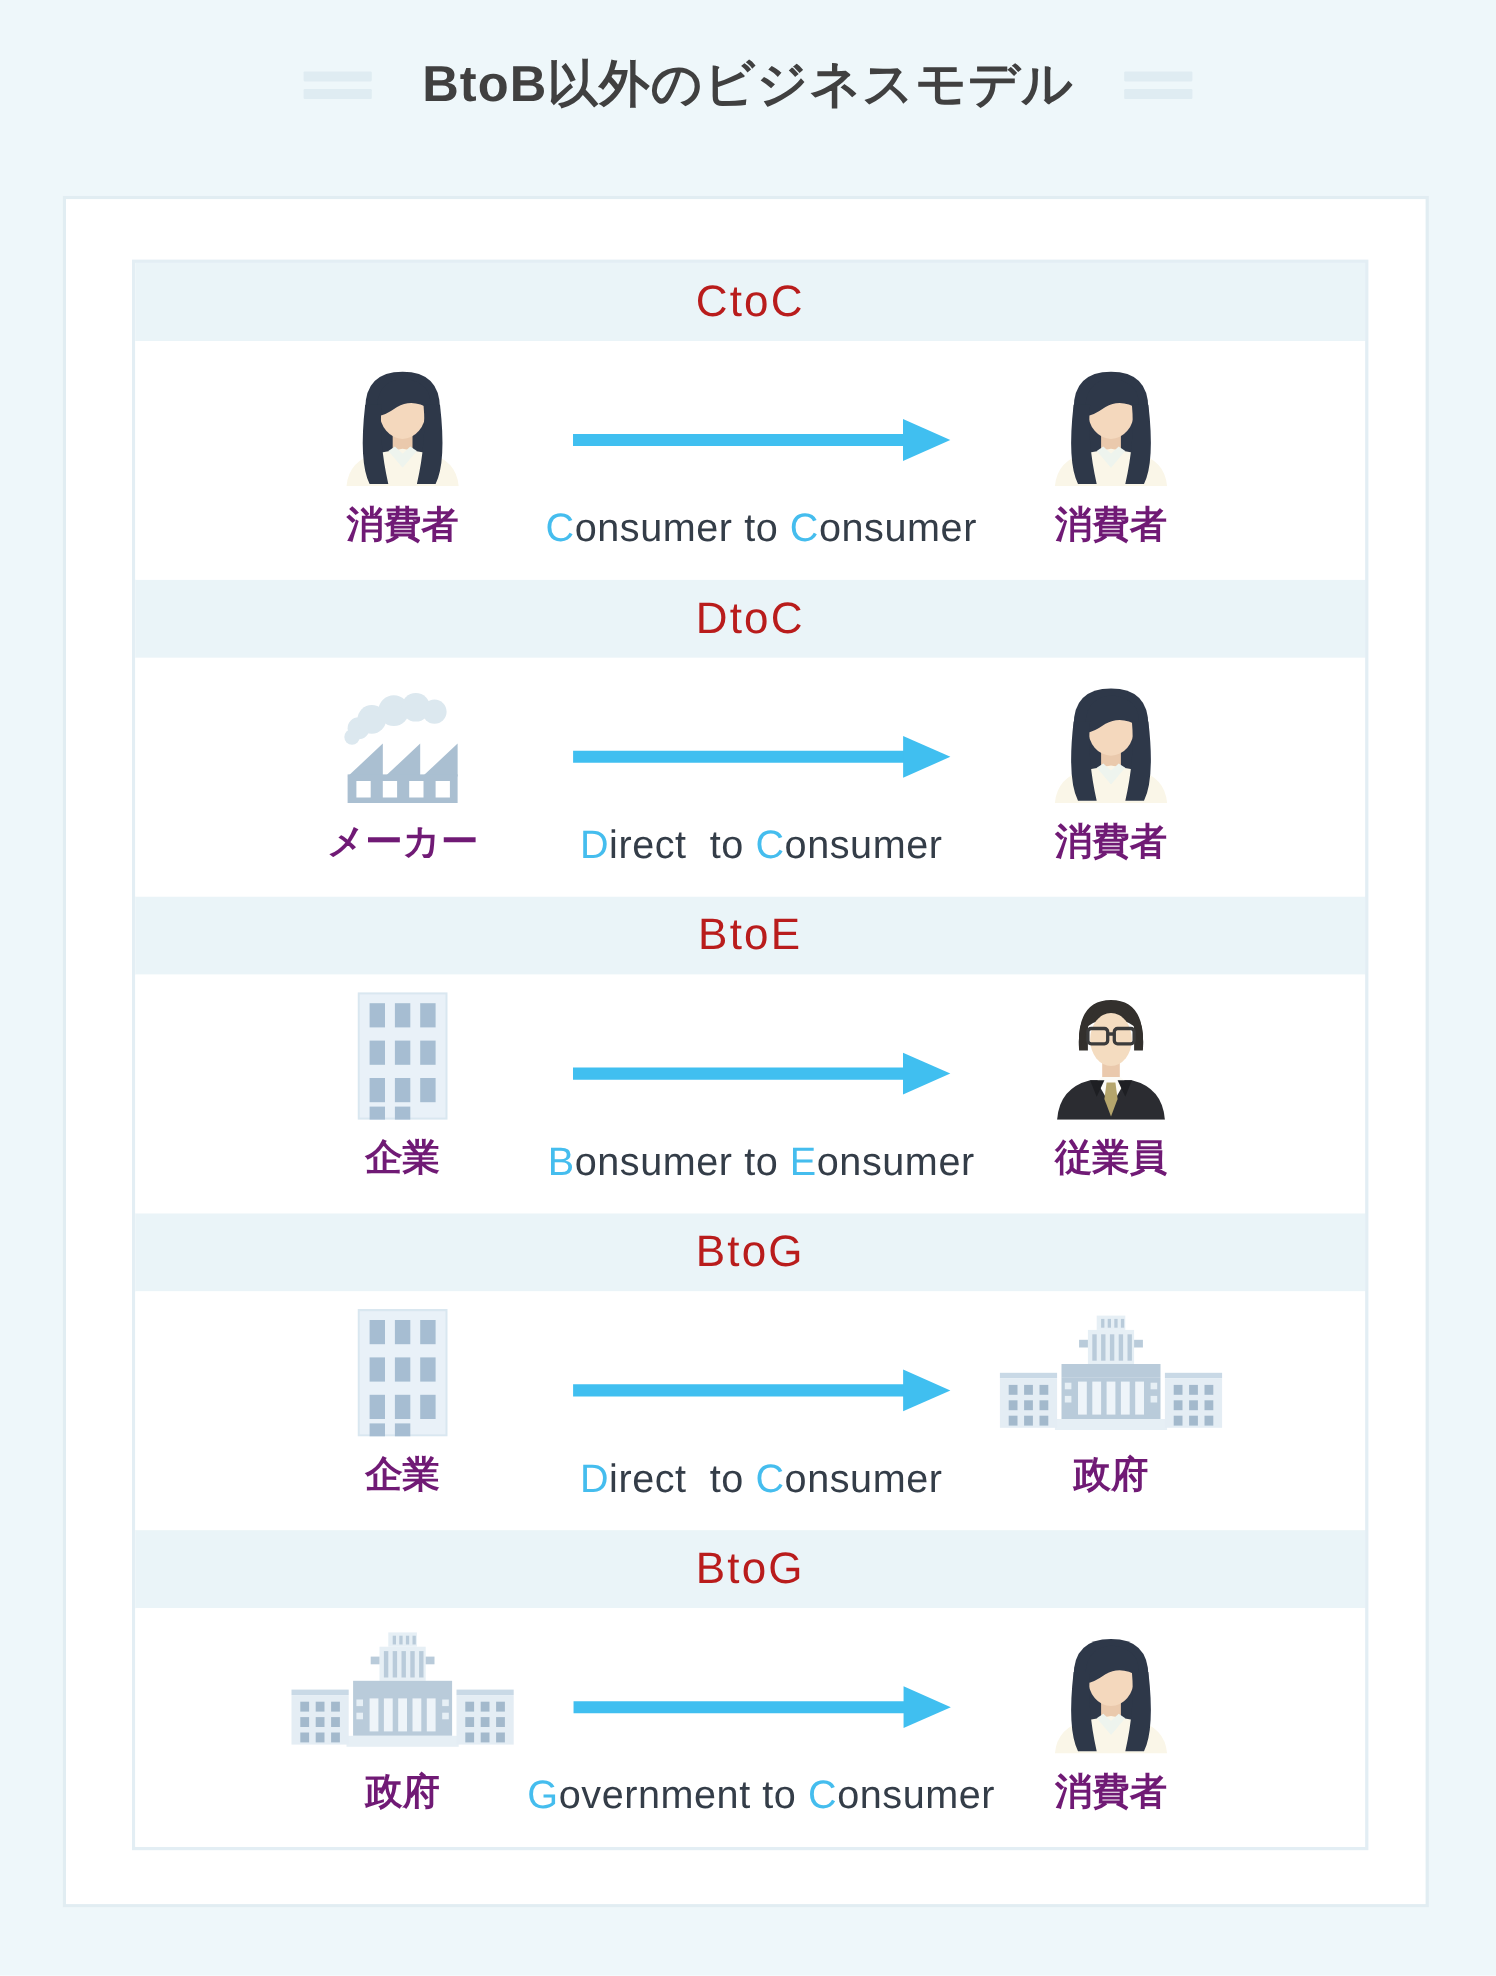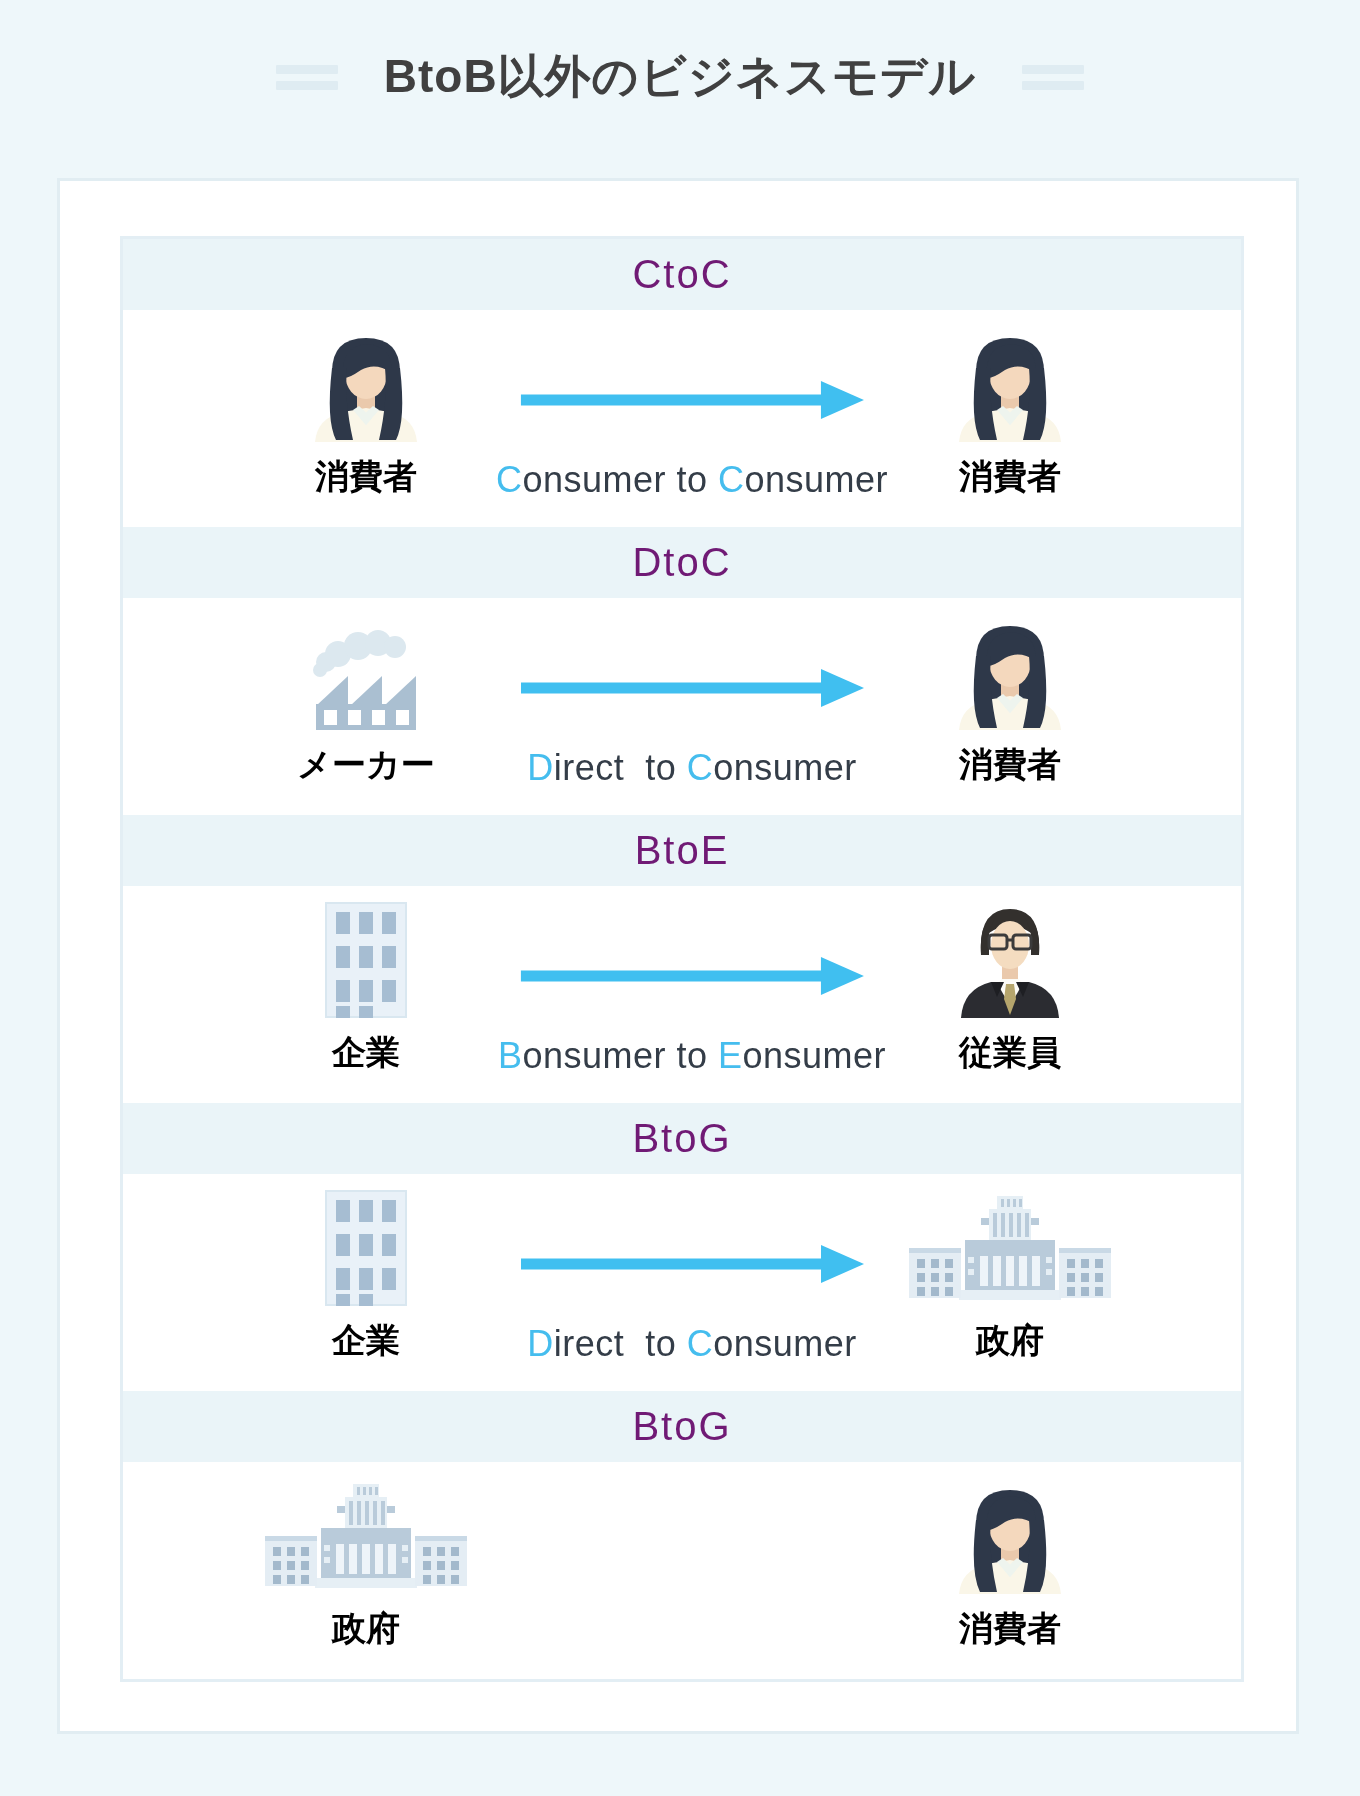--- a/index.html
+++ b/index.html
@@ -11,29 +11,29 @@
   .title{font-size:46px;font-weight:700;color:#404040;letter-spacing:1px;}
   .deco{width:62px;display:flex;flex-direction:column;gap:7px;}
   .deco span{display:block;height:9px;border-radius:1px;background:#dfecf2;}
 
   
   .card{position:absolute;left:57px;top:178px;width:1242px;height:1556px;background:#ffffff;border:3px solid #e1edf2;box-sizing:border-box;}
 
   
   .panel{position:absolute;left:60px;top:55px;width:1124px;height:1446px;border:3px solid #e3eef4;box-sizing:border-box;background:#ffffff;}
 
-  .band{height:71px;background:#eaf4f8;display:flex;align-items:center;justify-content:center;font-size:40px;color:#701a75;letter-spacing:2px;}
+  .band{height:71px;background:#eaf4f8;display:flex;align-items:center;justify-content:center;font-size:40px;color:#b91c1c;letter-spacing:2px;}
   .content{height:217px;position:relative;background:#ffffff;}
 
   .grp{position:absolute;top:0;display:flex;flex-direction:column;align-items:center;padding-top:16px;}
   .grp-left{left:243px;transform:translateX(-50%);}
   .grp-mid{left:569px;transform:translateX(-50%);padding-top:68px;}
   .grp-right{left:887px;transform:translateX(-50%);}
   .icon-box{height:116px;display:flex;align-items:flex-end;justify-content:center;}
-  .jp-label{margin-top:12px;font-size:34px;font-weight:700;color:#000000;white-space:nowrap;}
+  .jp-label{margin-top:12px;font-size:34px;font-weight:700;color:#701a75;white-space:nowrap;}
 
   .caption{margin-top:37px;font-size:36px;color:#343d48;white-space:pre;letter-spacing:0.5px;}
   .caption .cap{color:#45bdee;}
 
   svg{display:block;}
 </style>
 </head>
 <body>
 
 <svg width="0" height="0" style="position:absolute" aria-hidden="true">
@@ -306,20 +306,26 @@
         <div class="band">BtoG</div>
         <div class="content">
           <div class="grp grp-left">
             <div class="icon-box">
               <svg width="210" height="112">
                   <use href="#sym-gov"></use>
                 </svg>
             </div>
             <div class="jp-label">政府</div>
           </div>
+          <div class="grp grp-mid">
+            <svg width="350" height="44">
+                <use href="#sym-arrow"></use>
+              </svg>
+            <div class="caption"><span class="cap">G</span><span>overnment to </span><span class="cap">C</span><span>onsumer</span></div>
+          </div>
           <div class="grp grp-right">
             <div class="icon-box">
               <svg width="130" height="112">
                   <use href="#sym-woman"></use>
                 </svg>
             </div>
             <div class="jp-label">消費者</div>
           </div>
         </div>
       </section>

